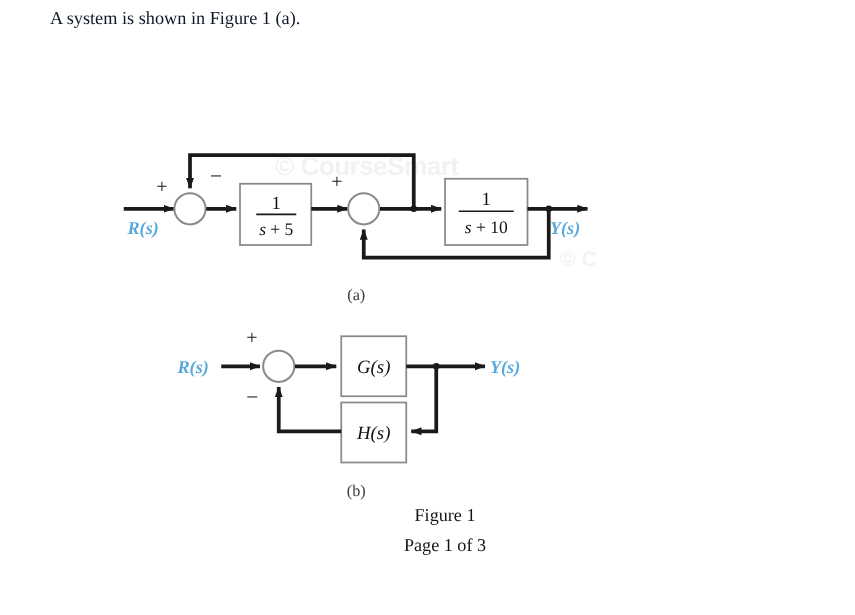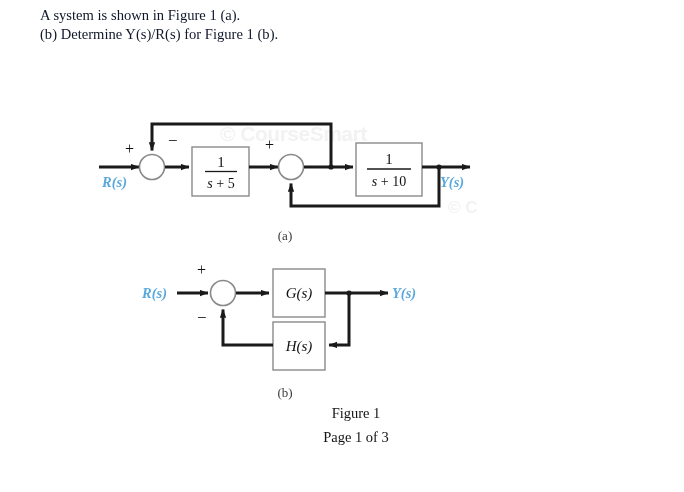--- a/index.html
+++ b/index.html
@@ -70,21 +70,20 @@
   .footer.f1 { top: 405px; left: 14px; }
   .footer.f2 { top: 429px; left: 14px; }
 </style>
 </head>
 <body>
 
 <div id="page">
 
   <div class="statement">
     <div class="line">A system is shown in Figure 1 (a).</div>
-    <div class="line">(b) Determine Y(s)/R(s) for Figure 1 (b).</div>
   </div>
 
   <div class="wm wm-1">© CourseSmart</div>
   <div class="wm wm-2">© C</div>
 
   <div class="figure" style="left:95px; top:110px;">
     <svg width="400" height="110" viewBox="0 0 400 110">
       <defs>
         <marker id="arrA" markerWidth="9" markerHeight="9" refX="8.2" refY="3.2" orient="auto" markerUnits="userSpaceOnUse">
           <path d="M0,0 L8.6,3.2 L0,6.4 z" fill="#1a1a1a"></path>

